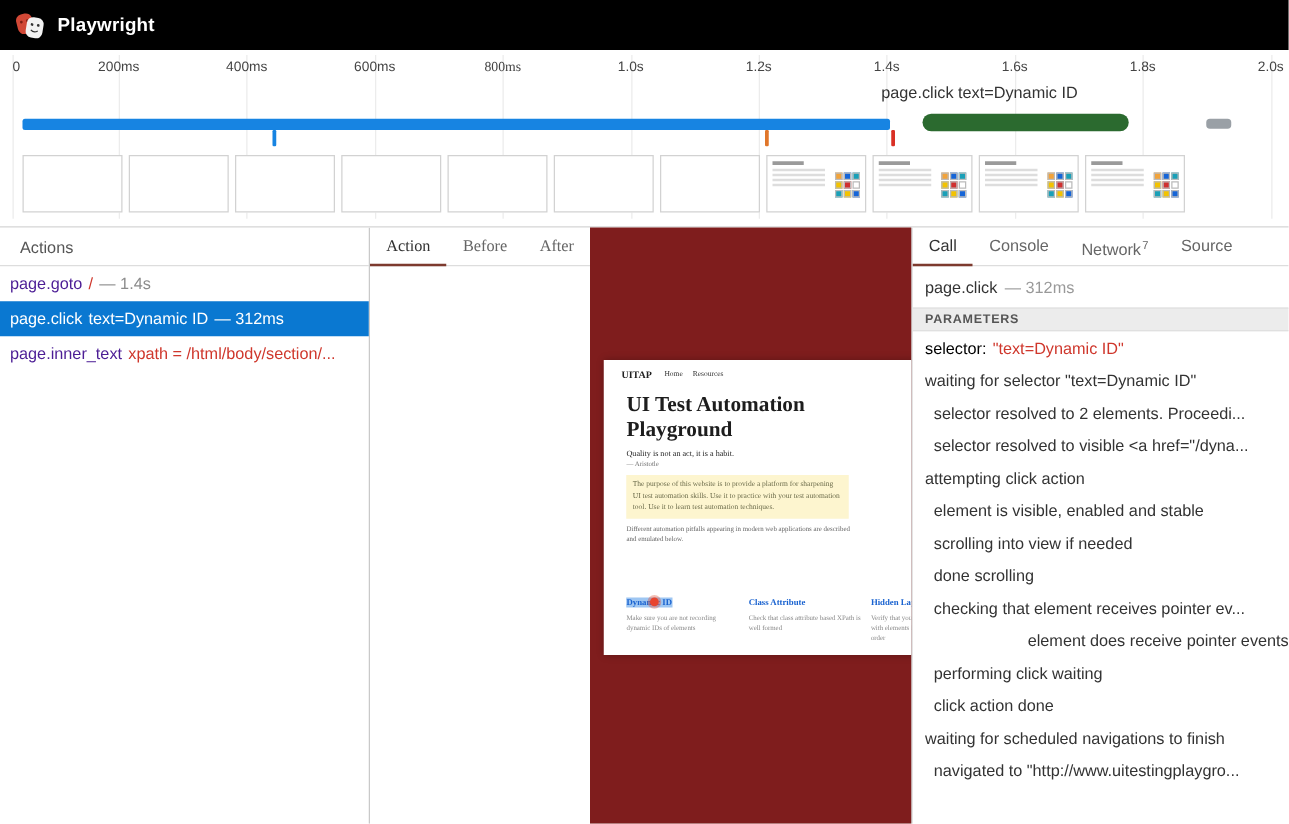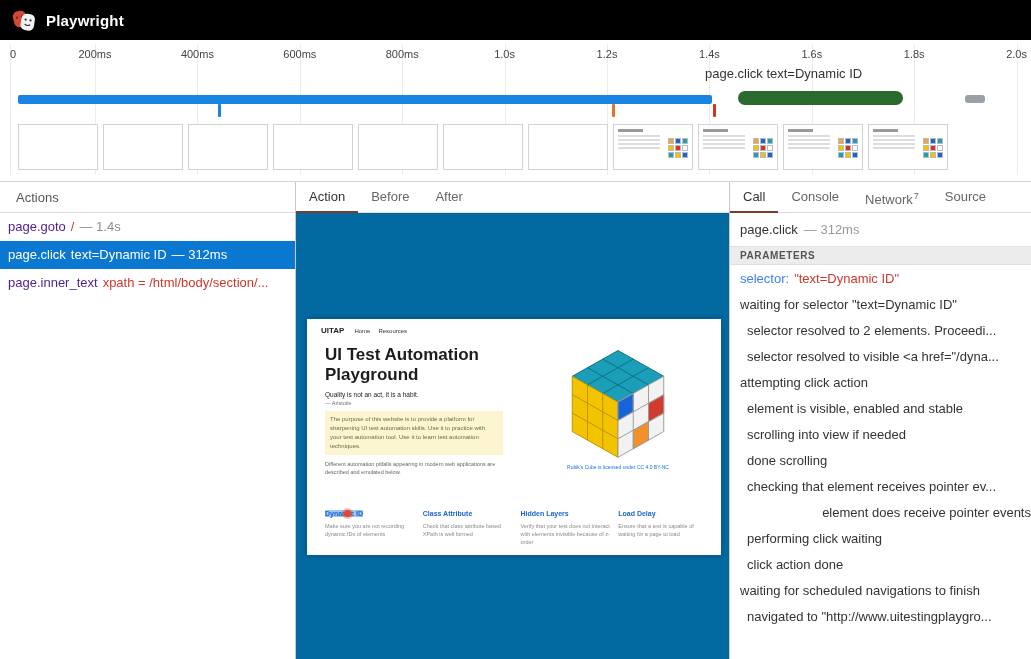--- a/index.html
+++ b/index.html
@@ -24,38 +24,38 @@
   .thumb { width:80px; height:46px; border:1px solid #d2d2d2; background:#fff; flex:0 0 auto; display:flex; gap:4px; padding:4px; }
   .t-lines { flex:1; }
   .t-title { height:3px; width:55%; background:#9a9a9a; margin-bottom:3px; }
   .t-line { height:2px; width:92%; background:#ddd; margin-bottom:2px; }
   .t-cube { width:20px; height:20px; margin-top:9px; display:grid; grid-template-columns:repeat(3,1fr); grid-template-rows:repeat(3,1fr); gap:1px; }
   .t-cell { border:0.5px solid #bbb; }
 
   
   .panels { display:flex; height:477px; }
   .left-panel { width:296px; border-right:1px solid #c9c9c9; display:flex; flex-direction:column; }
-  .mid-panel { width:434px; border-right:1px solid #c9c9c9; display:flex; flex-direction:column; }
+  .mid-panel { width:434px; border-right:1px solid #c9c9c9; display:flex; flex-direction:row;font-family:Liberation Serif, serif; }
   .right-panel { flex:1; display:flex; flex-direction:column; overflow:hidden; }
   .panel-header { height:31px; border-bottom:1px solid #ddd; display:flex; align-items:center; flex:0 0 auto; }
   .panel-title { padding-left:16px; font-size:13px; color:#555; }
   .tab { padding:0 13px; font-size:13px; color:#666; height:31px; line-height:29px; cursor:default; position:relative; }
   .tab.active { color:#333; border-bottom:2px solid var(--underline); }
   .tab sup { font-size:9px; color:#666; margin-left:1px; }
 
   
   .action-row { height:28px; line-height:28px; font-size:13px; padding-left:8px; white-space:nowrap; overflow:hidden; }
   .a-name { color:#4c1d95; }
   .a-sel { color:var(--red); margin-left:5px; }
   .a-dur { color:#8c8c8c; margin-left:5px; }
   .action-row.selected { background:var(--sel); }
   .action-row.selected span { color:#fff; }
 
   
-  .mid-content { position:relative; flex:1; background:#0369a1; overflow:hidden; }
+  .mid-content { position:relative; flex:1; background:#7f1d1d; overflow:hidden; }
   .snapshot { position:absolute; left:11px; top:106px; width:414px; height:236px; background:#fff;
               box-shadow:0 0 6px rgba(0,0,0,.28); display:flex; flex-direction:column; }
   .snap-header { display:flex; align-items:center; gap:10px; padding:7px 12px 2px 14px; }
   .snap-brand { font-size:8px; font-weight:bold; color:#222; }
   .snap-nav { display:flex; gap:8px; font-size:6px; color:#333; }
   .snap-body { flex:1; display:flex; padding:2px 10px 0 18px; overflow:hidden; }
   .snap-left { width:200px; }
   .snap-title { font-size:17px; font-weight:bold; color:#1d1d1d; line-height:1.15; margin:6px 0 7px; }
   .snap-quote { font-size:6.5px; color:#222; }
   .snap-author { font-size:5.5px; color:#777; margin:2px 0 5px; }
@@ -71,21 +71,21 @@
            background:#e8442e; box-shadow:0 0 0 2px rgba(220,70,40,.35); }
   .snap-desc { font-size:5.5px; color:#8a8a8a; line-height:1.45; margin-top:3px; }
 
   
   .call-title { padding:9px 0 9px 10px; font-size:13px; flex:0 0 auto; }
   .c-name { color:#333; }
   .c-dur { color:#999; margin-left:6px; }
   .section-bar { background:#ececec; border-top:1px solid #e0e0e0; border-bottom:1px solid #e0e0e0;
                  color:#555; font-size:10px; font-weight:bold; letter-spacing:.6px; padding:3px 10px; flex:0 0 auto; }
   .param-row { padding:6px 10px; font-size:13px; white-space:nowrap; overflow:hidden; flex:0 0 auto; }
-  .p-key { color:#3b82f6; }
+  .p-key { color:#000000; }
   .p-val { color:var(--red); margin-left:5px; }
   .log { flex:1; overflow:hidden; }
   .log-row { line-height:26px; font-size:13px; color:#333; white-space:nowrap; overflow:hidden; }
 </style>
 </head>
 <body>
 
 <div class="titlebar">
   <span style="display:inline-flex;">
     <svg width="24" height="24" viewBox="0 0 24 24">
@@ -201,21 +201,21 @@
     </div>
 <div class="gridline" style="left: 10px;"></div>
     <span class="tick" style="left: 10px; transform: none;">0</span>
     <div class="gridline" style="left: 95px;"></div>
     <span class="tick" style="left: 95px;">200ms</span>
     <div class="gridline" style="left: 197.4px;"></div>
     <span class="tick" style="left: 197.4px;">400ms</span>
     <div class="gridline" style="left: 299.8px;"></div>
     <span class="tick" style="left: 299.8px;">600ms</span>
     <div class="gridline" style="left: 402.2px;"></div>
-    <span class="tick" style="left: 402.2px;">800ms</span>
+    <span class="tick" style="left: 402.2px; font-family: Liberation Serif, serif;">800ms</span>
     <div class="gridline" style="left: 504.6px;"></div>
     <span class="tick" style="left: 504.6px;">1.0s</span>
     <div class="gridline" style="left: 607px;"></div>
     <span class="tick" style="left: 607px;">1.2s</span>
     <div class="gridline" style="left: 709.4px;"></div>
     <span class="tick" style="left: 709.4px;">1.4s</span>
     <div class="gridline" style="left: 811.8px;"></div>
     <span class="tick" style="left: 811.8px;">1.6s</span>
     <div class="gridline" style="left: 914.2px;"></div>
     <span class="tick" style="left: 914.2px;">1.8s</span>

